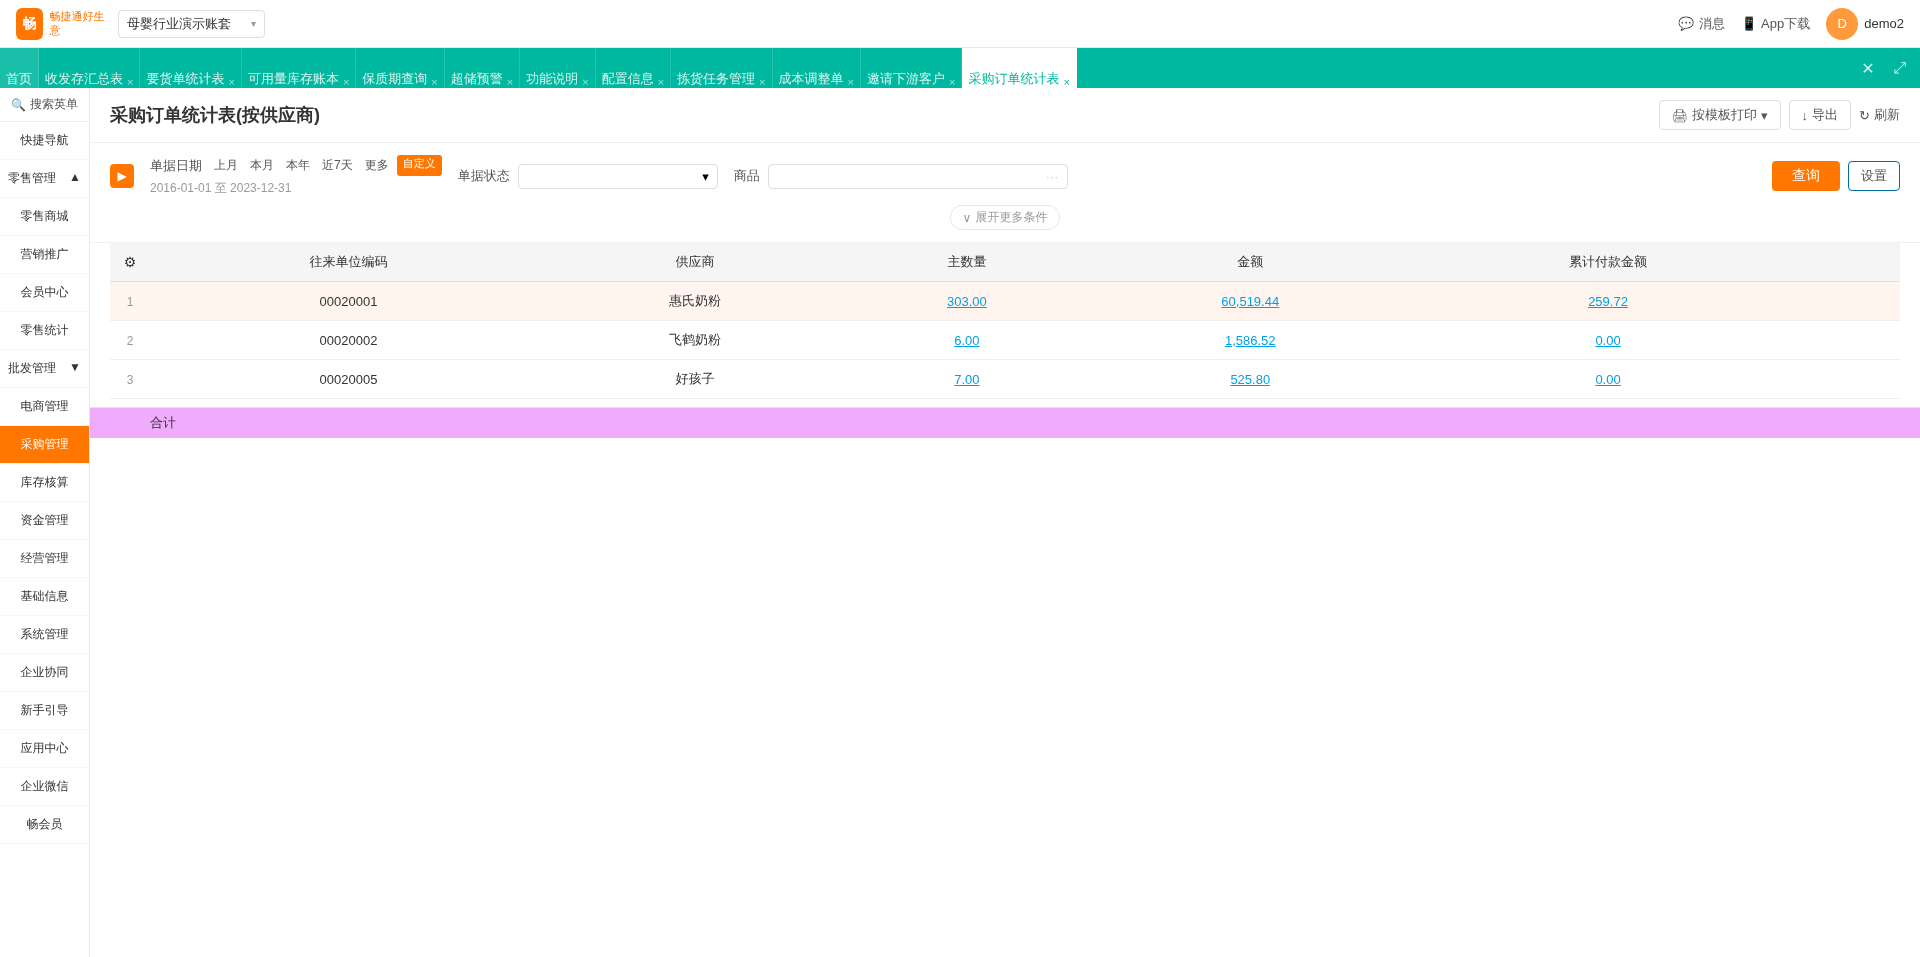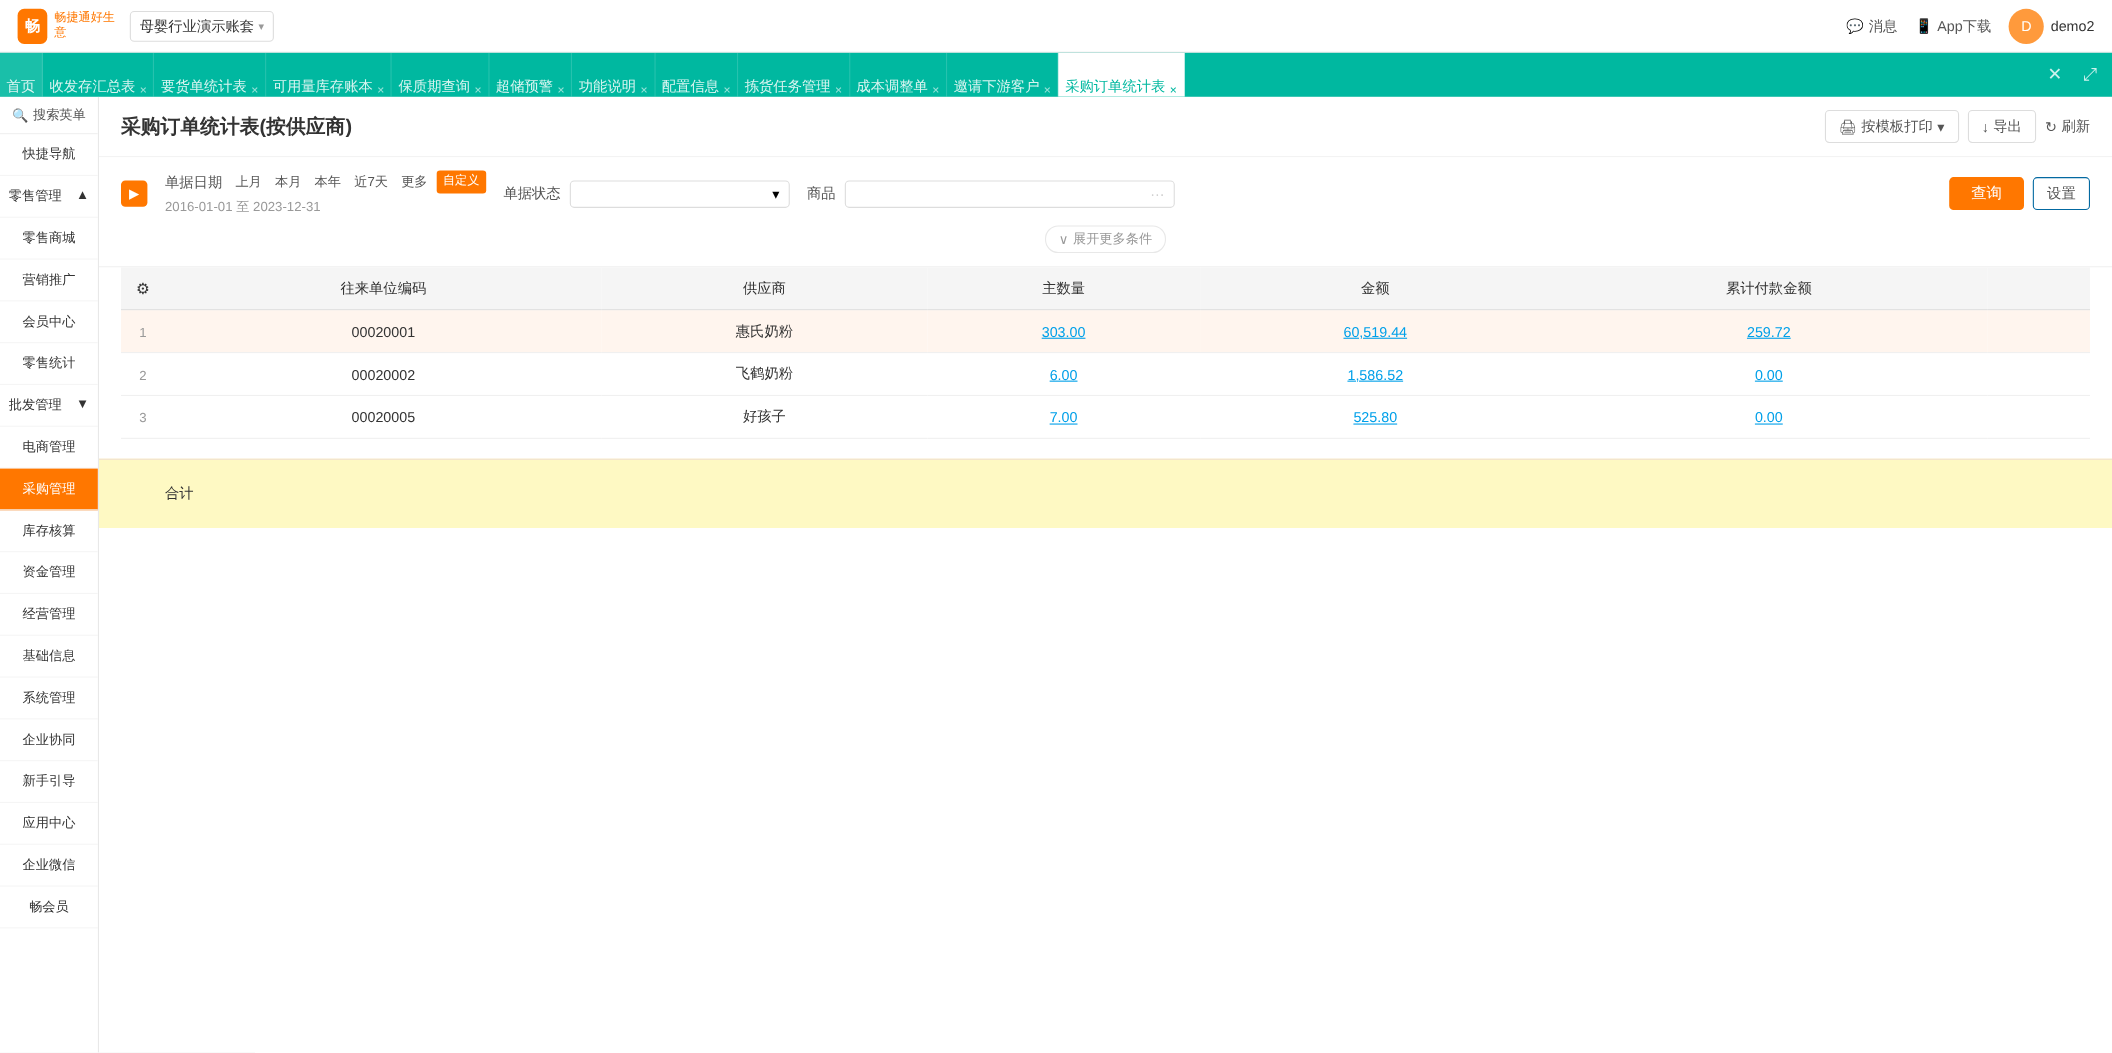--- a/index.html
+++ b/index.html
@@ -14,21 +14,21 @@
     .logo-area {
       display: flex; align-items: center; gap: 6px; width: 90px;
     }
     .logo-icon {
       width: 32px; height: 32px; background: #ff7700; border-radius: 6px;
       display: flex; align-items: center; justify-content: center;
       color: white; font-size: 14px; font-weight: bold;
     }
     .logo-text { font-size: 11px; color: #ff7700; line-height: 1.2; }
     .workspace-selector {
-      display: flex; align-items: center; gap: 4px;
+      display: flex; align-items: center; gap: 20px;
       font-size: 13px; color: #333; cursor: pointer;
       border: 1px solid #ddd; border-radius: 4px; padding: 4px 8px;
     }
     .workspace-selector .arrow { color: #999; font-size: 10px; }
     .top-bar-right {
       margin-left: auto; display: flex; align-items: center; gap: 16px;
     }
     .top-bar-btn {
       display: flex; align-items: center; gap: 4px;
       font-size: 13px; color: #555; cursor: pointer;
@@ -198,22 +198,22 @@
       padding: 10px 12px; font-size: 13px; color: #333;
       text-align: center; border-bottom: 1px solid #f0f0f0;
     }
     .data-table .td-link { color: #00a0e9; text-decoration: underline; cursor: pointer; }
     .data-table tbody tr:first-child { background: #fff5ee; }
     .row-num { color: #999; font-size: 12px; }
 
     
     .table-footer {
       display: flex; align-items: center;
-      background: #fef9c3; border-top: 1px solid #f0e0d0;
-      padding: 22px 20px; margin-top: 18px;
+      background: #f0abfc; border-top: 1px solid #f0e0d0;
+      padding: 6px 20px; margin-top: 8px;
     }
     .footer-label { font-size: 13px; color: #333; padding-left: 40px; }
     .footer-cell {
       font-size: 13px; color: #333; font-weight: 500;
       text-align: center;
     }
 
     .settings-icon-gear { font-size: 14px; }
   </style>
 </head>

